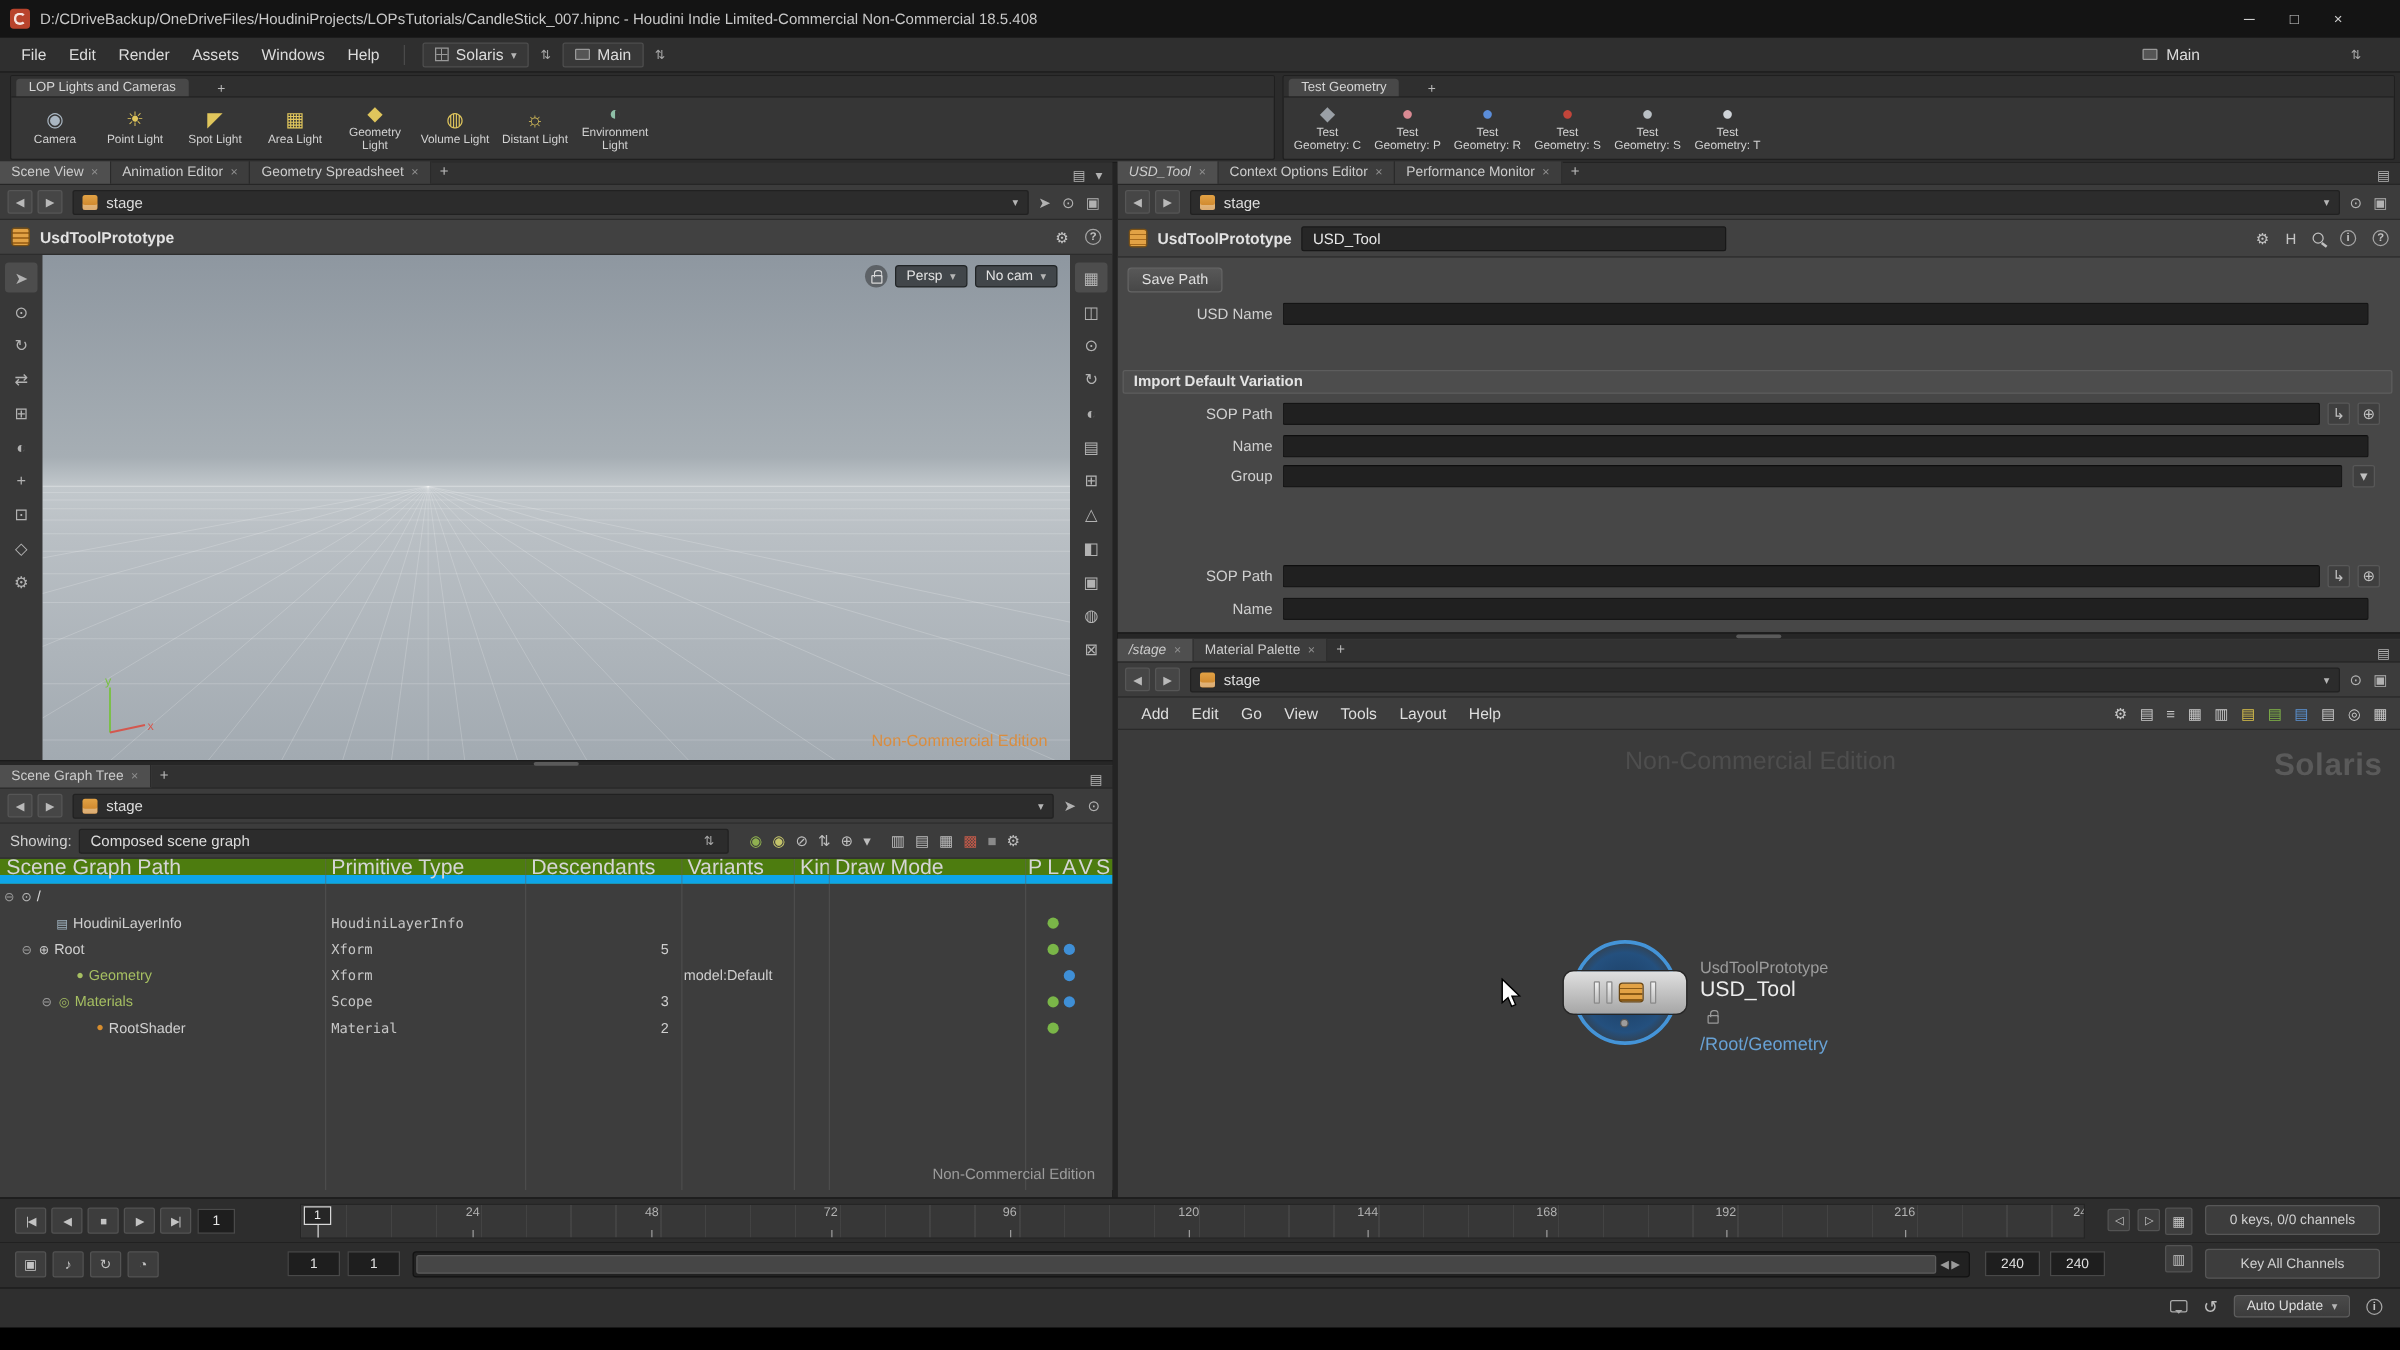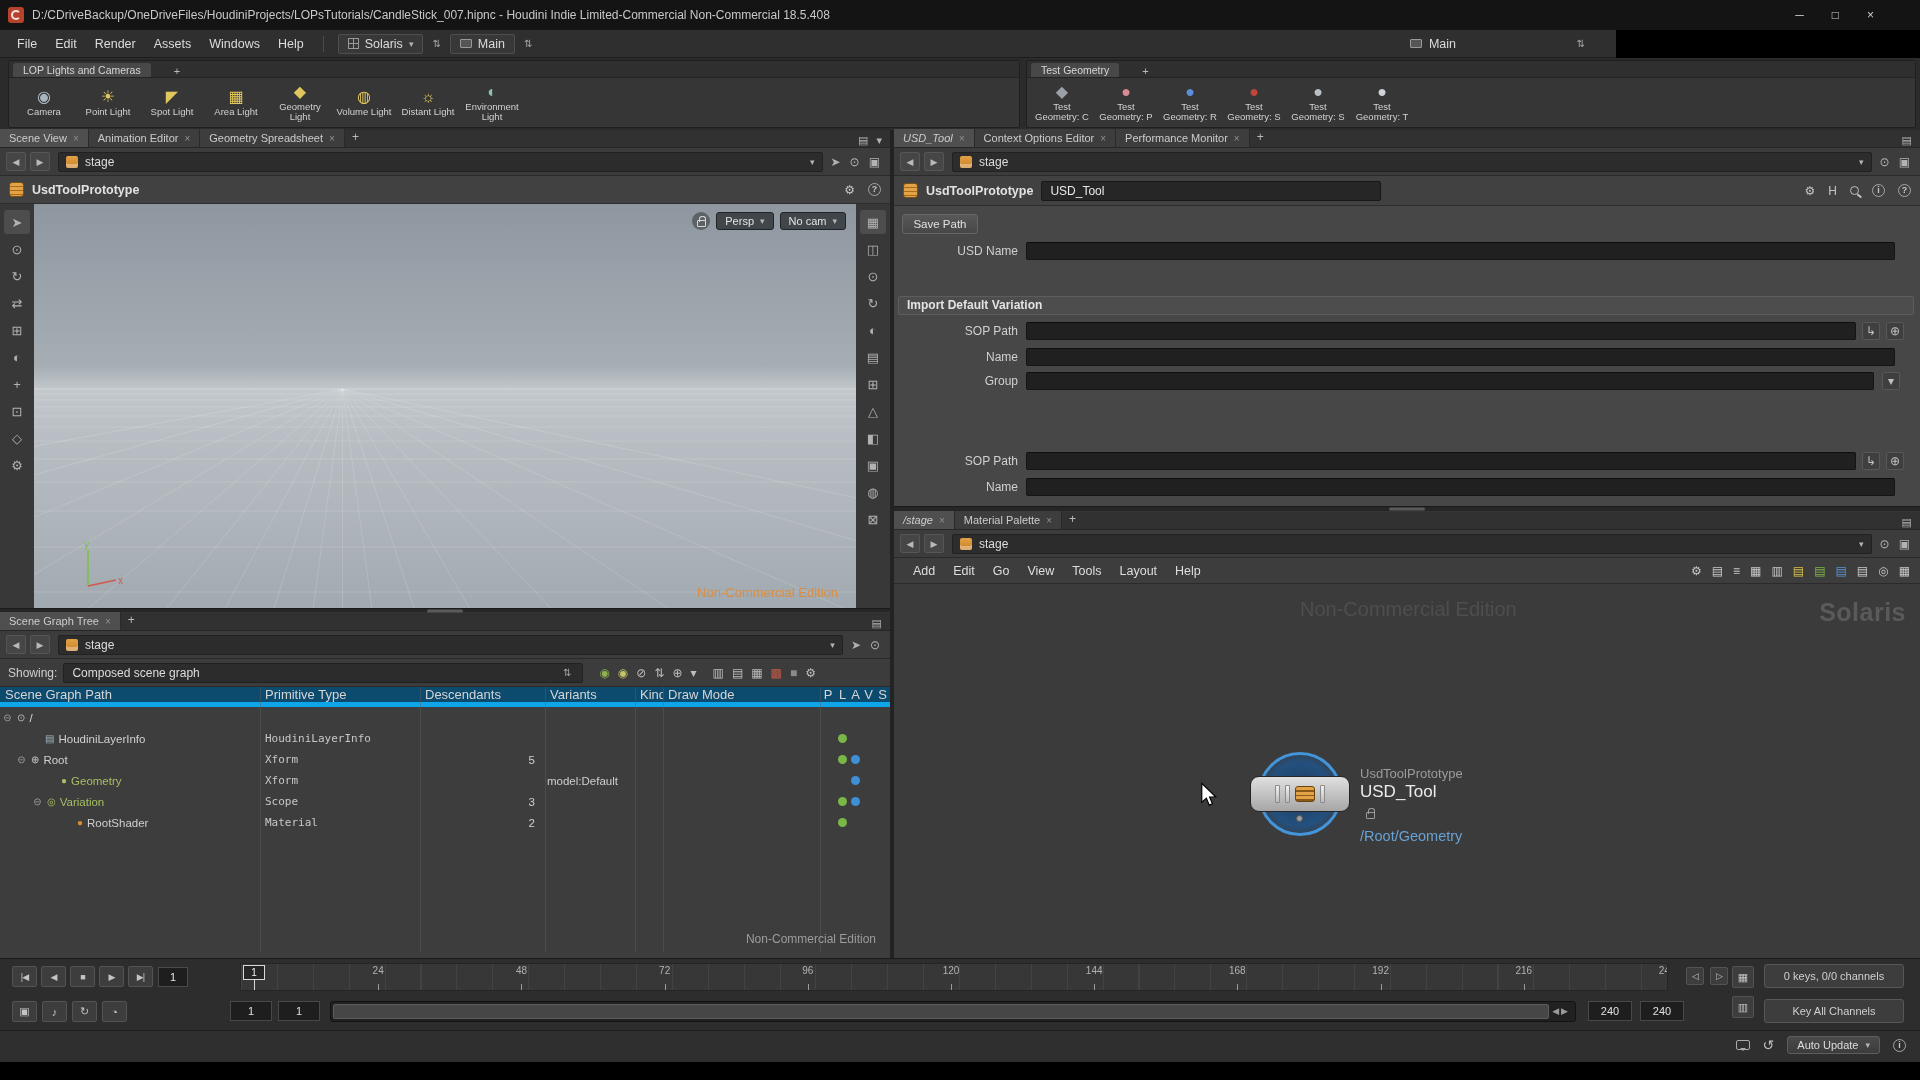--- a/index.html
+++ b/index.html
@@ -10,21 +10,21 @@
 
   
   .titlebar{position:absolute;left:0;top:0;width:1920px;height:30px;background:#141414;
             display:flex;align-items:center;gap:8px;padding:0 8px;color:#c9c9c9;font-size:12px}
   .hlogo{width:16px;height:16px;border-radius:3px;background:#b8432c;position:relative;flex:none}
   .hlogo::after{content:"";position:absolute;inset:3px;border-radius:50%;
                 border:2px solid rgba(255,255,255,.85);border-right-color:transparent}
   .wincontrols{margin-left:auto;display:flex;gap:28px;padding-right:38px;color:#cfcfcf;font-size:12px}
 
   
-  .menubar{position:absolute;left:0;top:30px;width:1616px;height:28px;background:#2f2f2f;
+  .menubar{position:absolute;left:0;top:30px;width:1920px;height:28px;background:#2f2f2f;
            border-bottom:1px solid #1d1d1d;display:flex;align-items:center;padding:0 8px;gap:2px;
            color:#dcdcdc;font-size:12.5px}
   .menu-item{padding:3px 9px;border-radius:2px}
   .mb-sep{width:1px;height:16px;background:#4a4a4a;margin:0 8px}
   .desk-combo{display:flex;align-items:center;gap:6px;padding:2px 9px;border:1px solid #4e4e4e;
               border-radius:2px;background:#383838;margin:0 4px}
   .mini-grid{width:11px;height:11px;border:1px solid #999;
              background:linear-gradient(90deg,transparent 45%,#999 45% 55%,transparent 55%),
                         linear-gradient(180deg,transparent 45%,#999 45% 55%,transparent 55%)}
   .mini-screen{width:12px;height:9px;border:1px solid #999;border-radius:1px;background:#555}
@@ -108,21 +108,21 @@
   .showrow{position:absolute;height:28px;background:#3c3c3c;border-bottom:1px solid #2a2a2a;display:flex;
            align-items:center;gap:6px;padding:0 8px;color:#cfcfcf;font-size:12px}
   .show-combo{width:520px;height:20px;background:#2c2c2c;border:1px solid #212121;border-radius:2px;display:flex;
               align-items:center;padding:0 8px;color:#ddd;font-size:12px}
   .show-combo .spin{margin-left:auto}
   .filter-icons{display:flex;gap:8px;align-items:center;margin-left:10px;font-size:12px}
   .fic{display:inline-block}
 
   .sg-table{position:absolute;background:#3d3d3d;overflow:hidden}
   .sg-grid{display:grid;grid-template-columns:260px 160px 125px 90px 28px 157px 16px 13px 13px 13px 1fr;align-items:center}
-  .sg-header{background:#0c4a6e;border-bottom:5px solid #0ea5e9;height:20px;color:#d5d5d5;font-size:13px}
+  .sg-header{background:#4d7c0f;border-bottom:7px solid #0ea5e9;height:20px;color:#d5d5d5;font-size:17px}
   .sg-header span{padding:0 5px;overflow:hidden;white-space:nowrap}
   .sg-header span:nth-child(n+7){text-align:center;padding:0}
   .sg-row{height:21px;font-size:11.5px;color:#cfcfcf}
   .sg-name{display:flex;align-items:center;gap:4px;white-space:nowrap;overflow:hidden}
   .pre{color:#9a9a9a;font-size:10px;width:11px;text-align:center;flex:none}
   .sg-icon{font-size:10px;flex:none}
   .sg-type{font-family:"DejaVu Sans Mono",monospace;font-size:11px;color:#c7c7c7;padding-left:5px;white-space:nowrap}
   .sg-desc{text-align:right;padding-right:10px}
   .sg-cell{padding-left:2px;white-space:nowrap;overflow:hidden}
   .dot{width:9px;height:9px;border-radius:50%;justify-self:center}
@@ -636,21 +636,21 @@
         <span></span>
         <span class="dot" style="background: transparent;"></span>
         <span class="dot" style="background: rgb(63, 143, 214);"></span>
         <span></span>
           <span></span>
       </div>
         <div class="sg-grid sg-row">
         <span class="sg-name" style="padding-left: 32px; color: rgb(166, 191, 98);">
           <span class="pre">⊖</span>
           <span class="sg-icon" style="color: rgb(166, 191, 98);">◎</span>
-          <span>Variation</span>
+          <span>Materials</span>
         </span>
         <span class="sg-type">Scope</span>
         <span class="sg-desc">3</span>
         <span class="sg-cell"></span>
         <span class="sg-cell"></span>
         <span class="sg-cell"></span>
         <span></span>
         <span class="dot" style="background: rgb(122, 182, 72);"></span>
         <span class="dot" style="background: rgb(63, 143, 214);"></span>
         <span></span>

